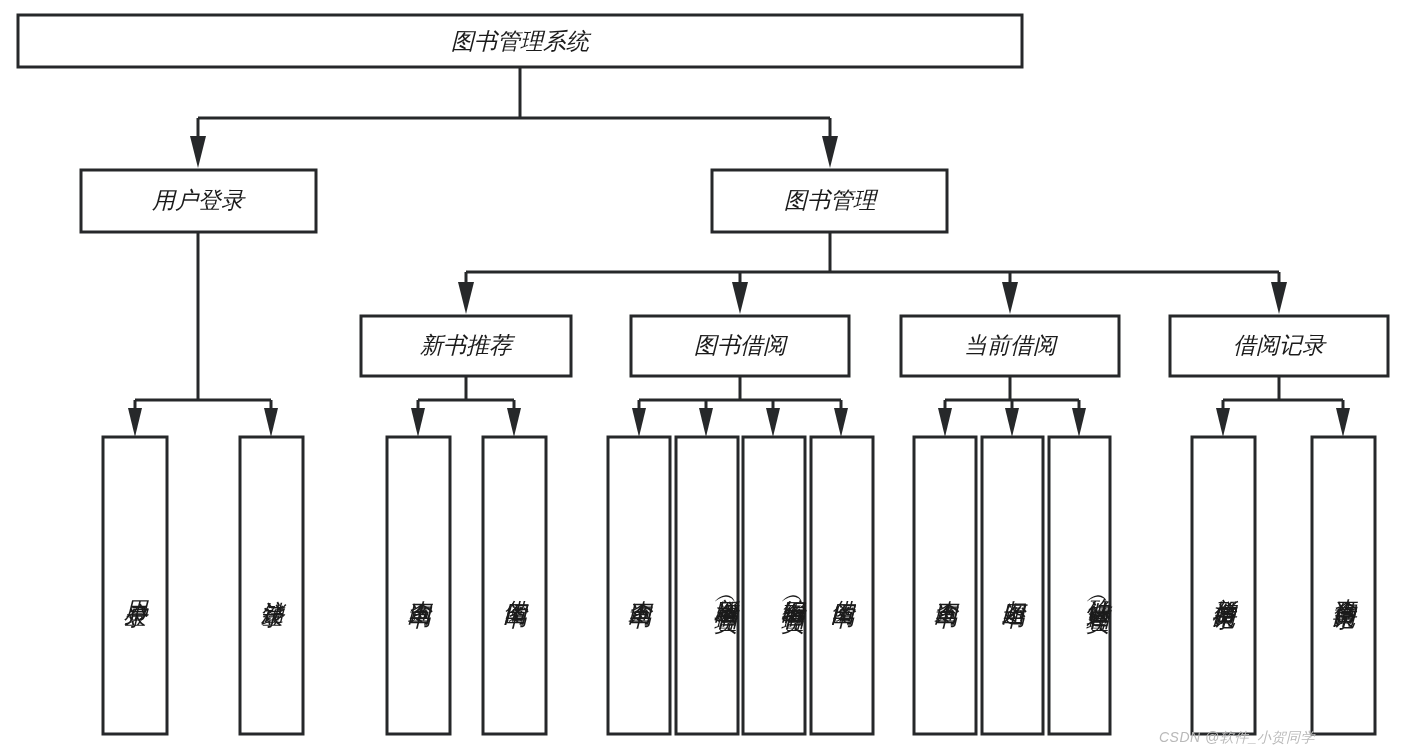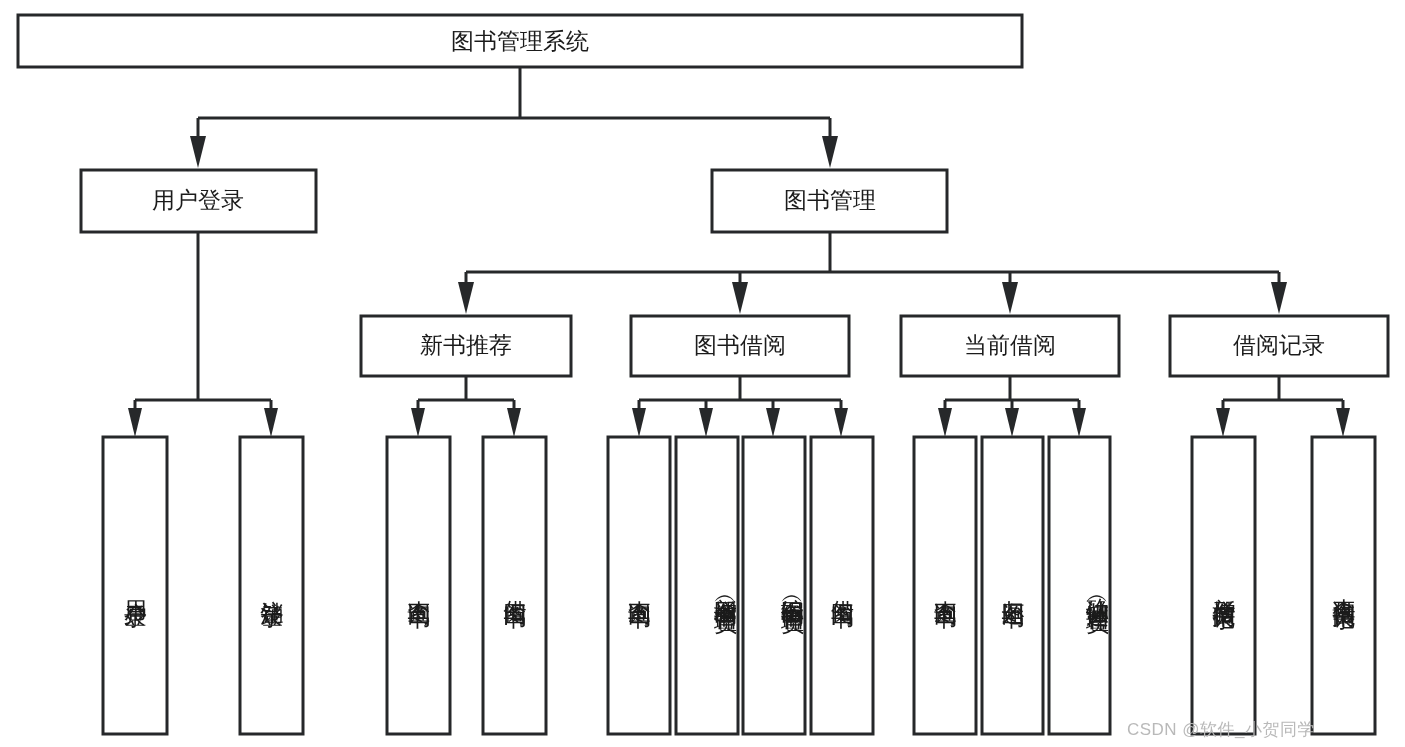--- a/index.html
+++ b/index.html
@@ -11,20 +11,21 @@
     width: 1405px;
     height: 747px;
     font-family: "Liberation Sans", "DejaVu Sans", sans-serif;
     overflow: hidden;
     position: relative;
   }
   #diagram-root {
     position: relative;
     width: 1323px;
     height: 747px;
+    font-style: italic;
   }
   svg#tree-svg {
     position: absolute;
     left: 0;
     top: 0;
     width: 1405px;
     height: 747px;
     display: block;
   }
   .node-box {
@@ -60,23 +61,23 @@
     display: flex;
     align-items: center;
     justify-content: center;
     text-align: center;
     white-space: nowrap;
     pointer-events: none;
   }
   #watermark {
     position: absolute;
     right: 8px;
-    bottom: 6px;
-    font-family: "Liberation Sans", "DejaVu Sans", sans-serif;
-    font-size: 17px;
+    bottom: 0;
+    font-family: "Liberation Sans", "DejaVu Sans", sans-serif;
+    font-size: 14px;
     color: #b9b9b9;
     letter-spacing: 0.5px;
     user-select: none;
     white-space: nowrap;
   }
 </style>
 </head>
 <body>
 
 <div id="diagram-root">

